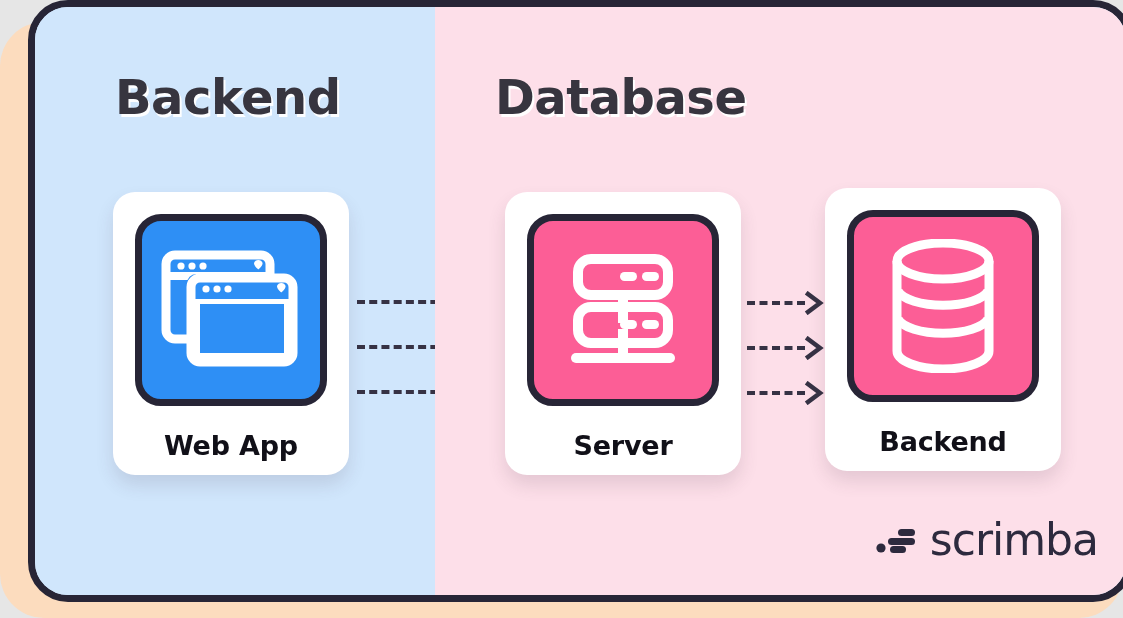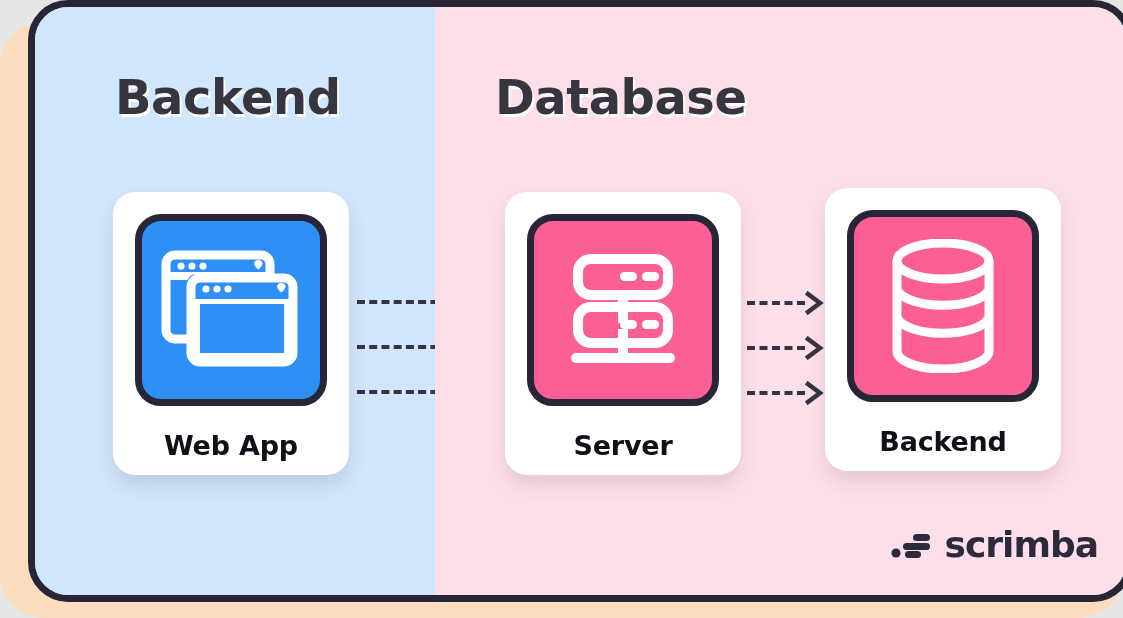--- a/index.html
+++ b/index.html
@@ -119,22 +119,22 @@
   
   .brand {
     position: absolute;
     right: 28px;
     bottom: 30px;
     display: flex;
     align-items: center;
     gap: 12px;
   }
   .brand-word {
-    font-size: 36px;
-    font-weight: 700;
+    font-size: 44px;
+    font-weight: 400;
     color: #2D2A3E;
     letter-spacing: -1px;
   }
 </style>
 </head>
 <body>
 
 <div id="stage">
 
   <div class="peach-layer"></div>

